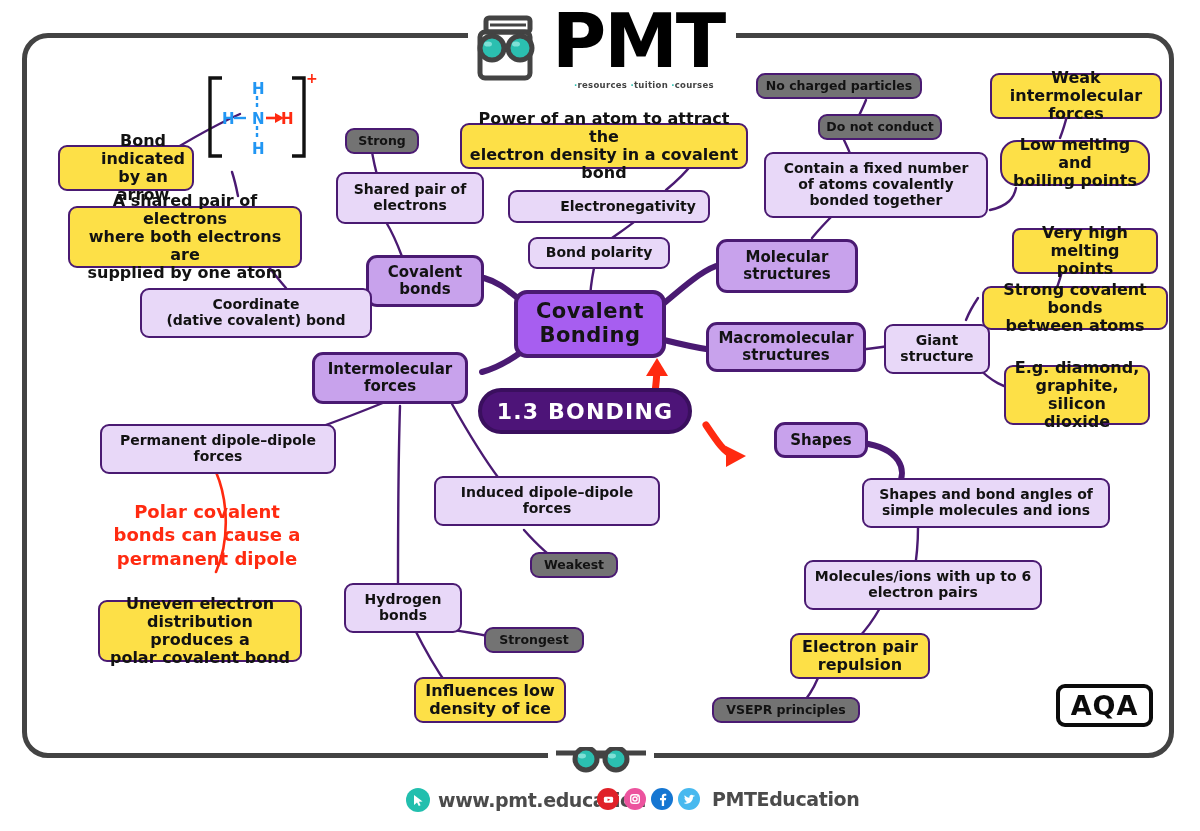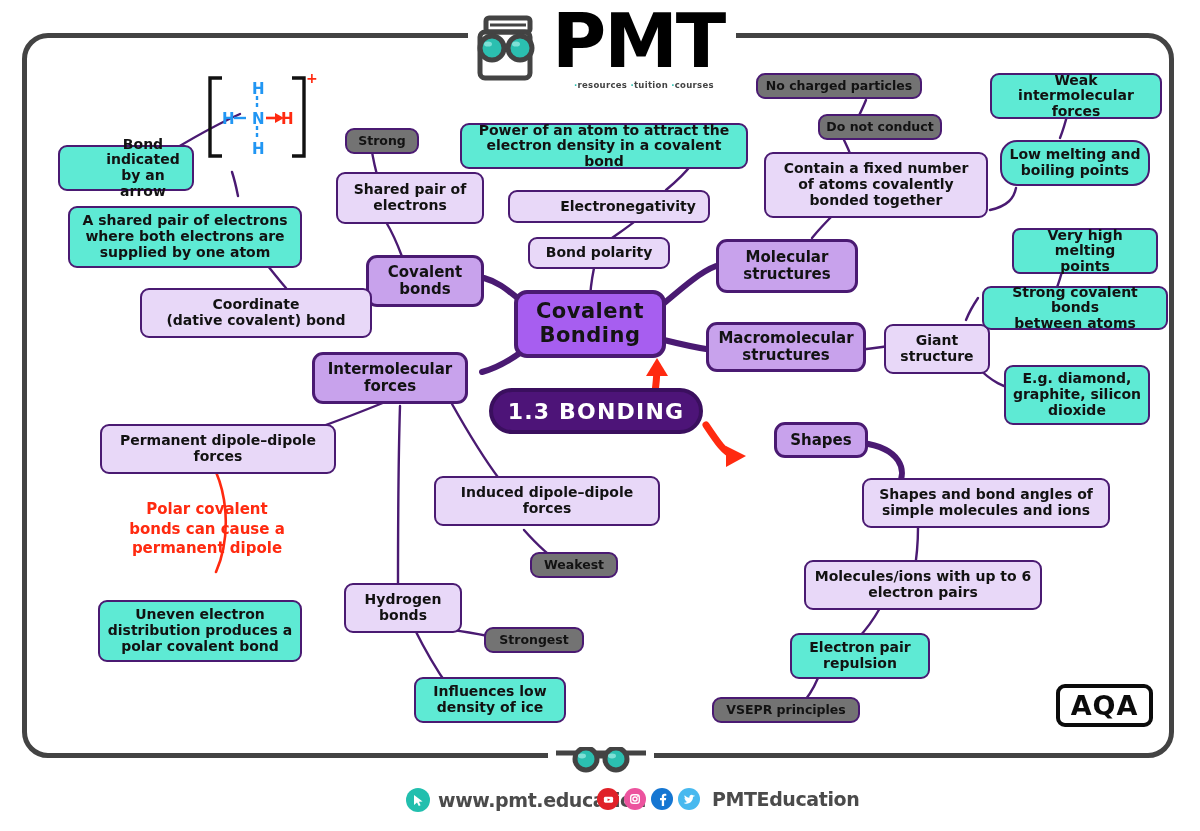--- a/index.html
+++ b/index.html
@@ -74,39 +74,39 @@
     border-radius:9px;
     font-family:"DejaVu Sans", sans-serif;
     color:#121212;
     line-height:1.12;
     padding:2px 6px;
     z-index:5;
     white-space:pre-line;
   }
   .lvl1{background:#c8a2ec;font-size:15px;font-weight:700;border-width:3px;border-radius:11px;}
   .lvl2{background:#e8d8f8;font-size:14px;font-weight:700;}
-  .lvl3{background:#5eead4;font-size:14px;font-weight:700;}
+  .lvl3{background:#fde047;font-size:16px;font-weight:700;}
   .tiny{background:#737373;font-size:12.5px;font-weight:700;padding:1px 5px;}
 
   .center-node{
     position:absolute;background:#a75ef0;border:4px solid #4a1a72;border-radius:13px;
     display:flex;align-items:center;justify-content:center;text-align:center;
     font-family:"DejaVu Sans", sans-serif;font-size:21px;font-weight:700;color:#141414;
     line-height:1.12;white-space:pre-line;z-index:8;box-sizing:border-box;letter-spacing:.5px;
   }
   .topic-pill{
     position:absolute;background:#4d1478;border:4px solid #3a0f5e;border-radius:26px;
     display:flex;align-items:center;justify-content:center;
     font-family:"DejaVu Sans", sans-serif;font-size:22px;font-weight:700;color:#ffffff;
     letter-spacing:1.2px;z-index:9;box-sizing:border-box;
   }
 
   .red-note{
     position:absolute;color:#ff2a10;font-family:"DejaVu Sans", sans-serif;
-    font-size:15px;font-weight:700;text-align:center;line-height:1.3;z-index:6;
+    font-size:18px;font-weight:700;text-align:center;line-height:1.3;z-index:6;
     white-space:pre-line;
   }
 
   
   .nh4{position:absolute;left:200px;top:72px;width:120px;height:96px;z-index:6;
        font-family:"DejaVu Sans", sans-serif;}
   .nh4 .at{position:absolute;font-size:15px;font-weight:700;}
   .blue{color:#2196f3;} .redx{color:#ff2a10;}
 
   svg.links{position:absolute;left:0;top:0;width:1200px;height:831px;z-index:1;
@@ -206,21 +206,21 @@
     <span class="at blue" style="left:52px;top:38px;">N</span>
     <span class="at blue" style="left:52px;top:68px;">H</span>
     <span class="at blue" style="left:22px;top:38px;">H</span>
     <span class="at redx" style="left:81px;top:38px;">H</span>
     <span class="at redx" style="left:106px;top:-2px;font-size:14px;">+</span>
   </div>
 
   <div class="center-node" style="left:514px;top:290px;width:152px;height:68px;">Covalent
 Bonding</div>
 
-  <div class="topic-pill" style="left:489px;top:388px;width:214px;height:46px;">1.3 BONDING</div>
+  <div class="topic-pill" style="left:478px;top:388px;width:214px;height:46px;">1.3 BONDING</div>
 
   <div class="node lvl1" style="left:366px;top:255px;width:118px;height:52px;">Covalent
 bonds</div>
 
   <div class="node lvl1" style="left:312px;top:352px;width:156px;height:52px;">Intermolecular
 forces</div>
 
   <div class="node lvl1" style="left:716px;top:239px;width:142px;height:54px;">Molecular
 structures</div>
 

